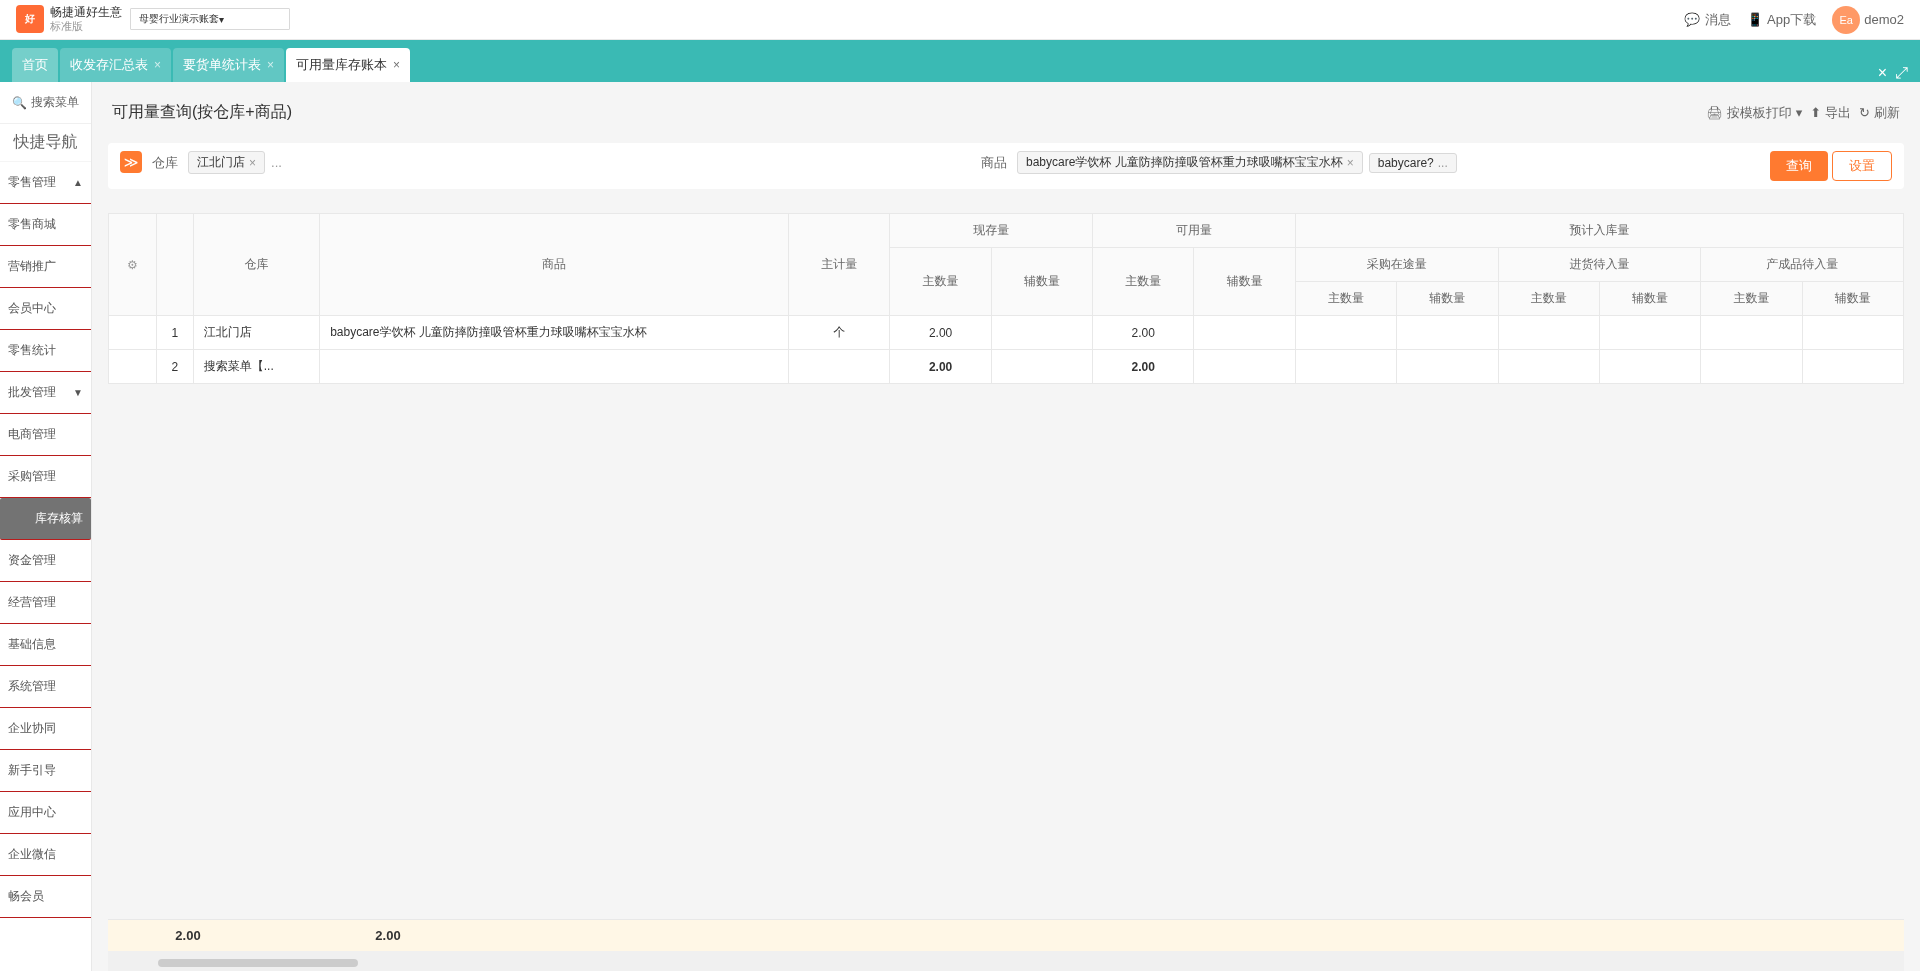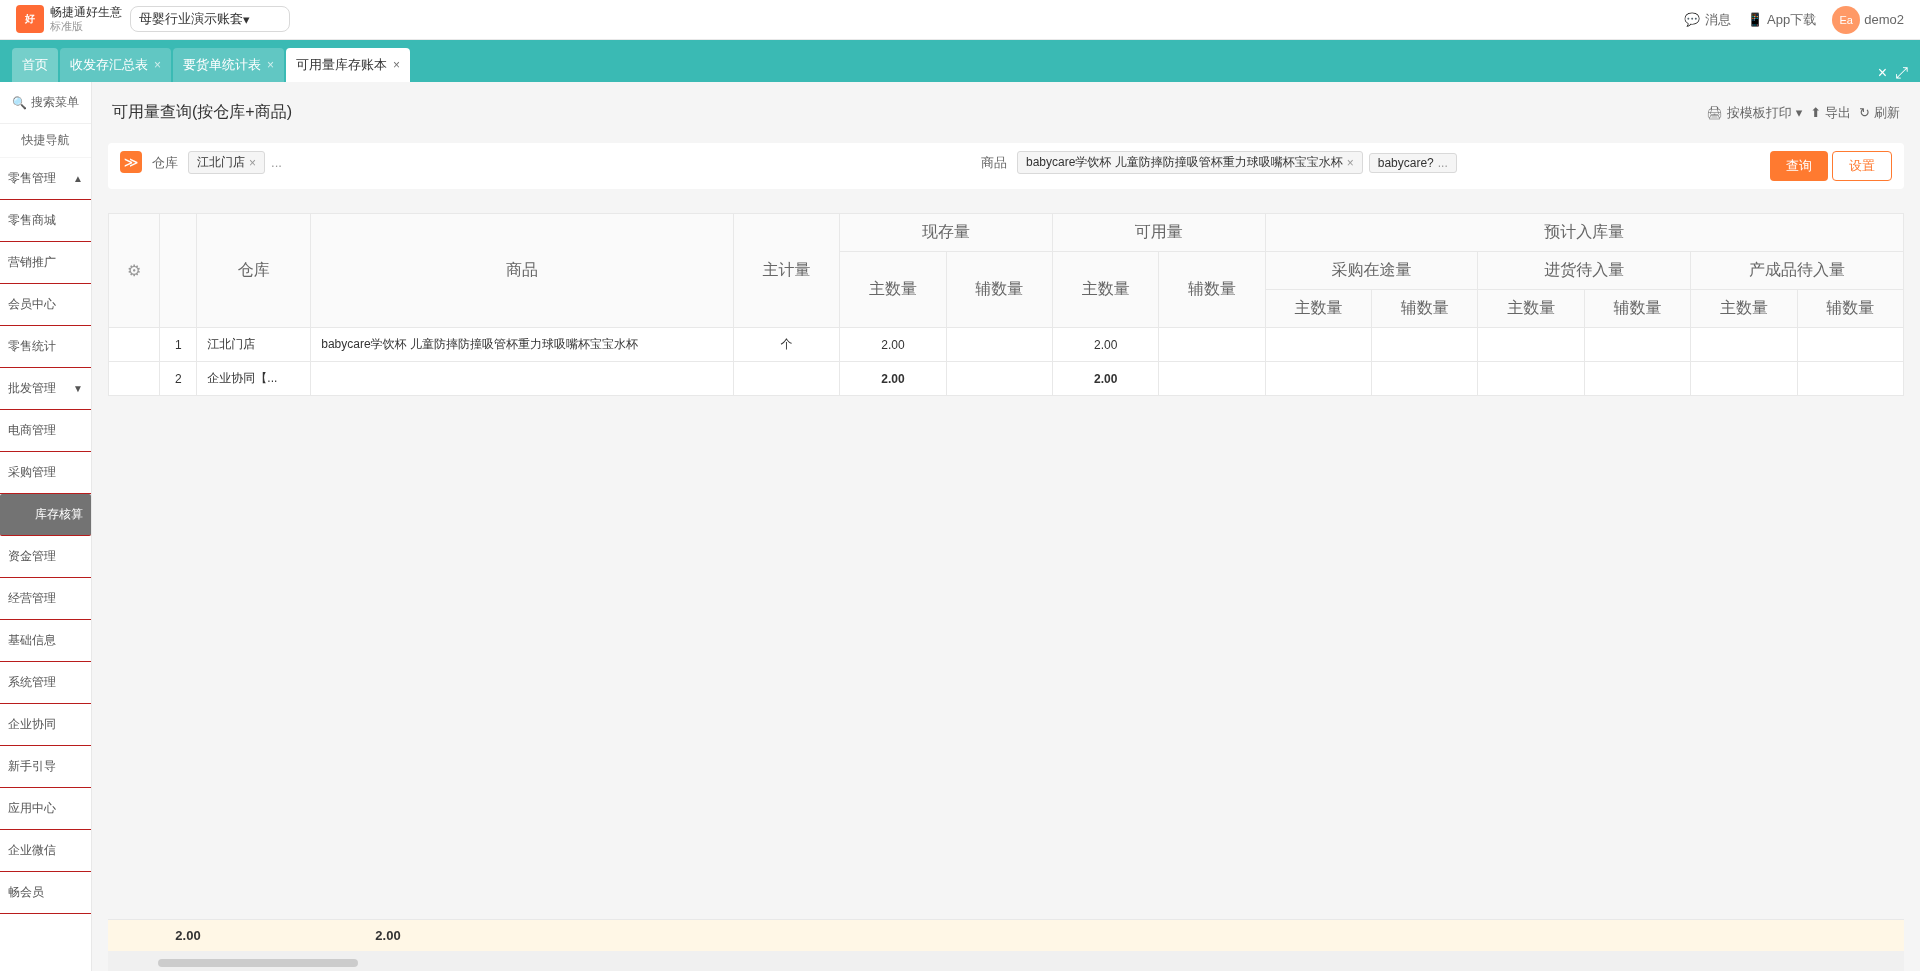--- a/index.html
+++ b/index.html
@@ -5,42 +5,42 @@
     * { margin: 0; padding: 0; box-sizing: border-box; }
     body { font-family: 'Microsoft YaHei', Arial, sans-serif; font-size: 13px; background: #f5f5f5; color: #333; width: 1920px; height: 971px; overflow: hidden; display: flex; flex-direction: column; }
 
     
     .top-bar { height: 40px; background: #fff; border-bottom: 1px solid #e8e8e8; display: flex; align-items: center; justify-content: space-between; padding: 0 16px; flex-shrink: 0; }
     .top-bar-left { display: flex; align-items: center; gap: 8px; }
     .logo-area { display: flex; align-items: center; gap: 6px; }
     .logo-icon { width: 28px; height: 28px; background: #ff6b35; border-radius: 4px; display: flex; align-items: center; justify-content: center; color: white; font-size: 10px; font-weight: bold; }
     .logo-text { font-size: 12px; color: #333; line-height: 1.2; }
     .logo-sub { font-size: 11px; color: #999; }
-    .company-select { display: flex; align-items: center; gap: 0; border: 1px solid #d9d9d9; border-radius: 8px; padding: 3px 8px; background: #fff; cursor: pointer; min-width: 160px; font-size: 13px; }
+    .company-select { display: flex; align-items: center; gap: 0; border: 1px solid #d9d9d9; border-radius: 1px; padding: 3px 8px; background: #fff; cursor: pointer; min-width: 160px; font-size: 10px; }
     .top-bar-right { display: flex; align-items: center; gap: 16px; }
     .top-bar-action { display: flex; align-items: center; gap: 4px; color: #666; cursor: pointer; font-size: 13px; }
     .user-avatar { width: 28px; height: 28px; border-radius: 50%; background: #ff9966; display: flex; align-items: center; justify-content: center; color: white; font-size: 11px; overflow: hidden; }
 
     
     .nav-tabs { height: 42px; background: #3abab4; display: flex; align-items: flex-end; padding: 0 12px; flex-shrink: 0; gap: 2px; }
     .nav-tab { height: 34px; display: flex; align-items: center; padding: 0 10px; border-radius: 4px 4px 0 0; cursor: pointer; font-size: 13px; gap: 6px; background: rgba(255,255,255,0.2); color: #fff; }
     .nav-tab.active { background: #fff; color: #333; }
     .nav-tab.home { background: rgba(255,255,255,0.3); color: #fff; }
     .nav-tab-close { font-size: 12px; opacity: 0.7; }
     .nav-right-actions { margin-left: auto; display: flex; align-items: center; gap: 8px; }
     .nav-action-btn { color: #fff; cursor: pointer; font-size: 16px; }
 
     
     .main-layout { display: flex; flex: 1; overflow: hidden; }
 
     
     .sidebar { width: 92px; background: #fff; border-right: 1px solid #e8e8e8; display: flex; flex-direction: column; flex-shrink: 0; overflow-y: auto; }
     .sidebar-search { padding: 8px; border-bottom: 1px solid #f0f0f0; }
     .sidebar-search-btn { width: 100%; background: none; border: none; cursor: pointer; display: flex; align-items: center; justify-content: center; gap: 4px; font-size: 12px; color: #666; padding: 4px; }
-    .sidebar-nav-btn { width: 100%; padding: 8px 4px; text-align: center; font-size: 12px; color: #666; cursor: pointer; border: none; background: none; border-bottom: 1px solid #f5f5f5; }
+    .sidebar-nav-btn { width: 100%; padding: 8px 4px; text-align: center; font-size: 16px; color: #666; cursor: pointer; border: none; background: none; border-bottom: 1px solid #f5f5f5; }
     .sidebar-menu-item { padding: 12px 8px; text-align: center; font-size: 12px; color: #555; cursor: pointer; border-bottom: 1px solid #b91c1c; display: flex; align-items: center; justify-content: space-between; }
     .sidebar-menu-item.active { background: #737373; color: #fff; border-radius: 2px; justify-content: flex-end; }
     .sidebar-menu-item .arrow { font-size: 10px; }
 
     
     .content-area { flex: 1; overflow: hidden; display: flex; flex-direction: column; }
 
     
     .page-header { background: #f5f5f5; padding: 20px 20px; display: flex; align-items: center; justify-content: space-between; flex-shrink: 0; }
     .page-title { font-size: 16px; font-weight: 500; color: #333; }
@@ -51,21 +51,21 @@
     .filter-tag-area { display: flex; align-items: center; gap: 6px; flex: 1; }
     .filter-tag { background: #f5f5f5; border: 1px solid #d9d9d9; border-radius: 3px; padding: 2px 8px; font-size: 12px; display: flex; align-items: center; gap: 4px; }
     .filter-tag-x { cursor: pointer; color: #999; }
     .filter-more { color: #999; cursor: pointer; }
     .btn-query { background: #ff7a30; color: #fff; border: none; border-radius: 4px; padding: 5px 16px; cursor: pointer; font-size: 13px; }
     .btn-settings { background: #fff; color: #ff7a30; border: 1px solid #ff7a30; border-radius: 4px; padding: 5px 16px; cursor: pointer; font-size: 13px; display: block; }
 
     
     .table-area { flex: 1; overflow: auto; padding: 16px 16px 0; }
     .data-table { width: 100%; border-collapse: collapse; background: #fff; border: 1px solid #e8e8e8; }
-    .data-table th { background: #fafafa; border: 1px solid #e8e8e8; padding: 8px 18px; font-size: 16px; color: #666; font-weight: normal; text-align: center; white-space: nowrap; }
+    .data-table th { background: #fafafa; border: 1px solid #e8e8e8; padding: 8px 18px; font-size: 12px; color: #666; font-weight: normal; text-align: center; white-space: nowrap; }
     .data-table td { border: 1px solid #e8e8e8; padding: 8px 10px; font-size: 12px; color: #333; text-align: center; }
     .data-table td.left { text-align: left; }
     .th-group { background: #f5f5f5; }
     .settings-icon { color: #999; cursor: pointer; }
 
     
     .scroll-bar-area { height: 20px; background: #f0f0f0; margin: 0 16px; flex-shrink: 0; position: relative; }
     .scroll-thumb { height: 8px; background: #ccc; border-radius: 4px; width: 200px; position: absolute; bottom: 4px; left: 50px; }
   </style>
 </head>
@@ -295,21 +295,21 @@
             <td></td>
             <td></td>
             <td></td>
             <td></td>
             <td></td>
             <td></td>
           </tr>
           <tr>
             <td></td>
             <td>2</td>
-            <td class="left">企业协同【...</td>
+            <td class="left">搜索菜单【...</td>
             <td class="left"></td>
             <td></td>
             <td><strong>2.00</strong></td>
             <td></td>
             <td><strong>2.00</strong></td>
             <td></td>
             <td></td>
             <td></td>
             <td></td>
             <td></td>

